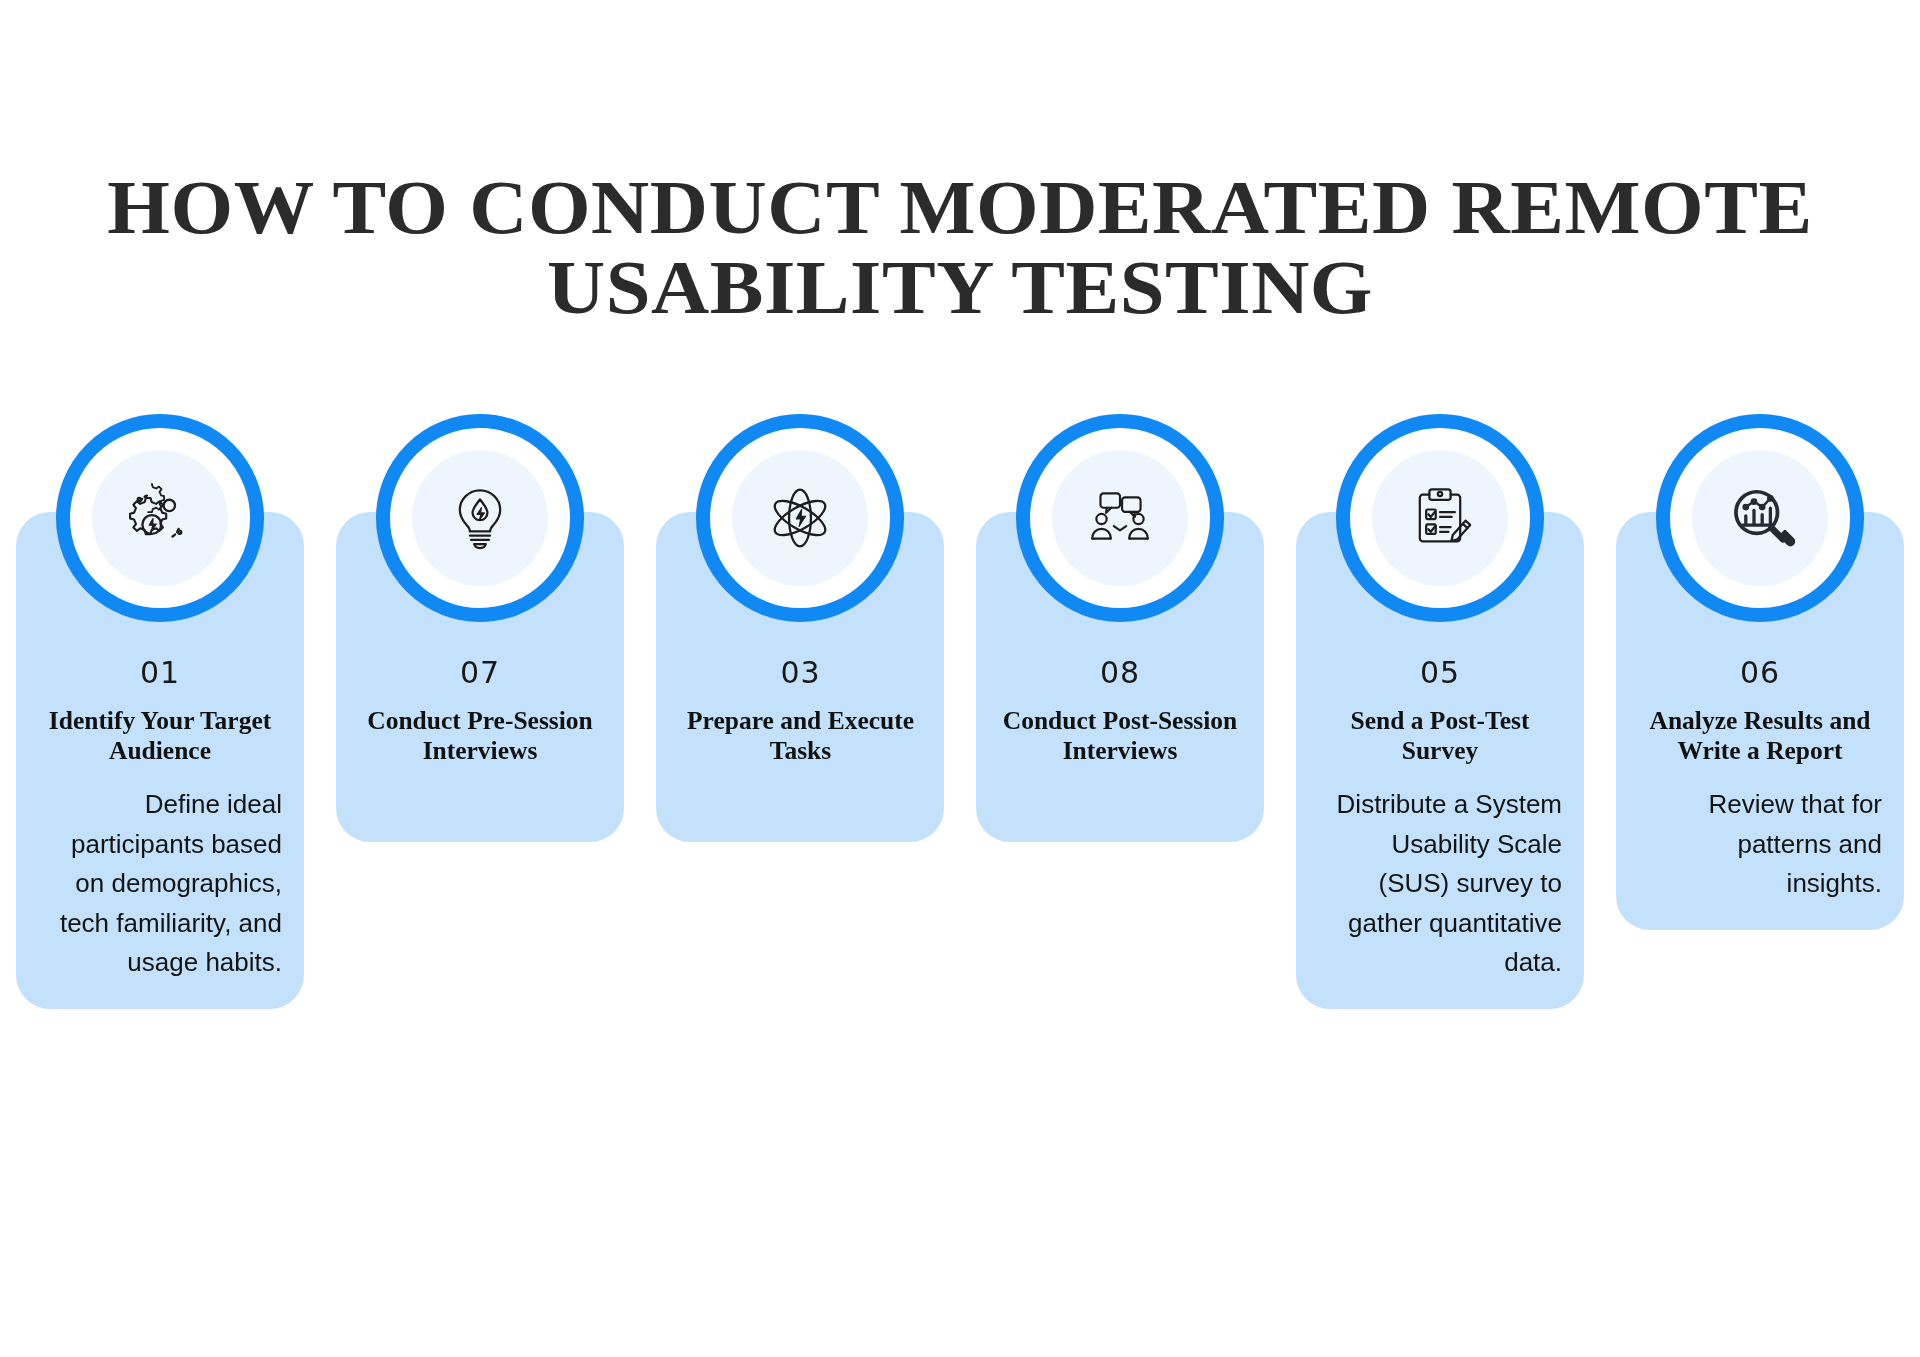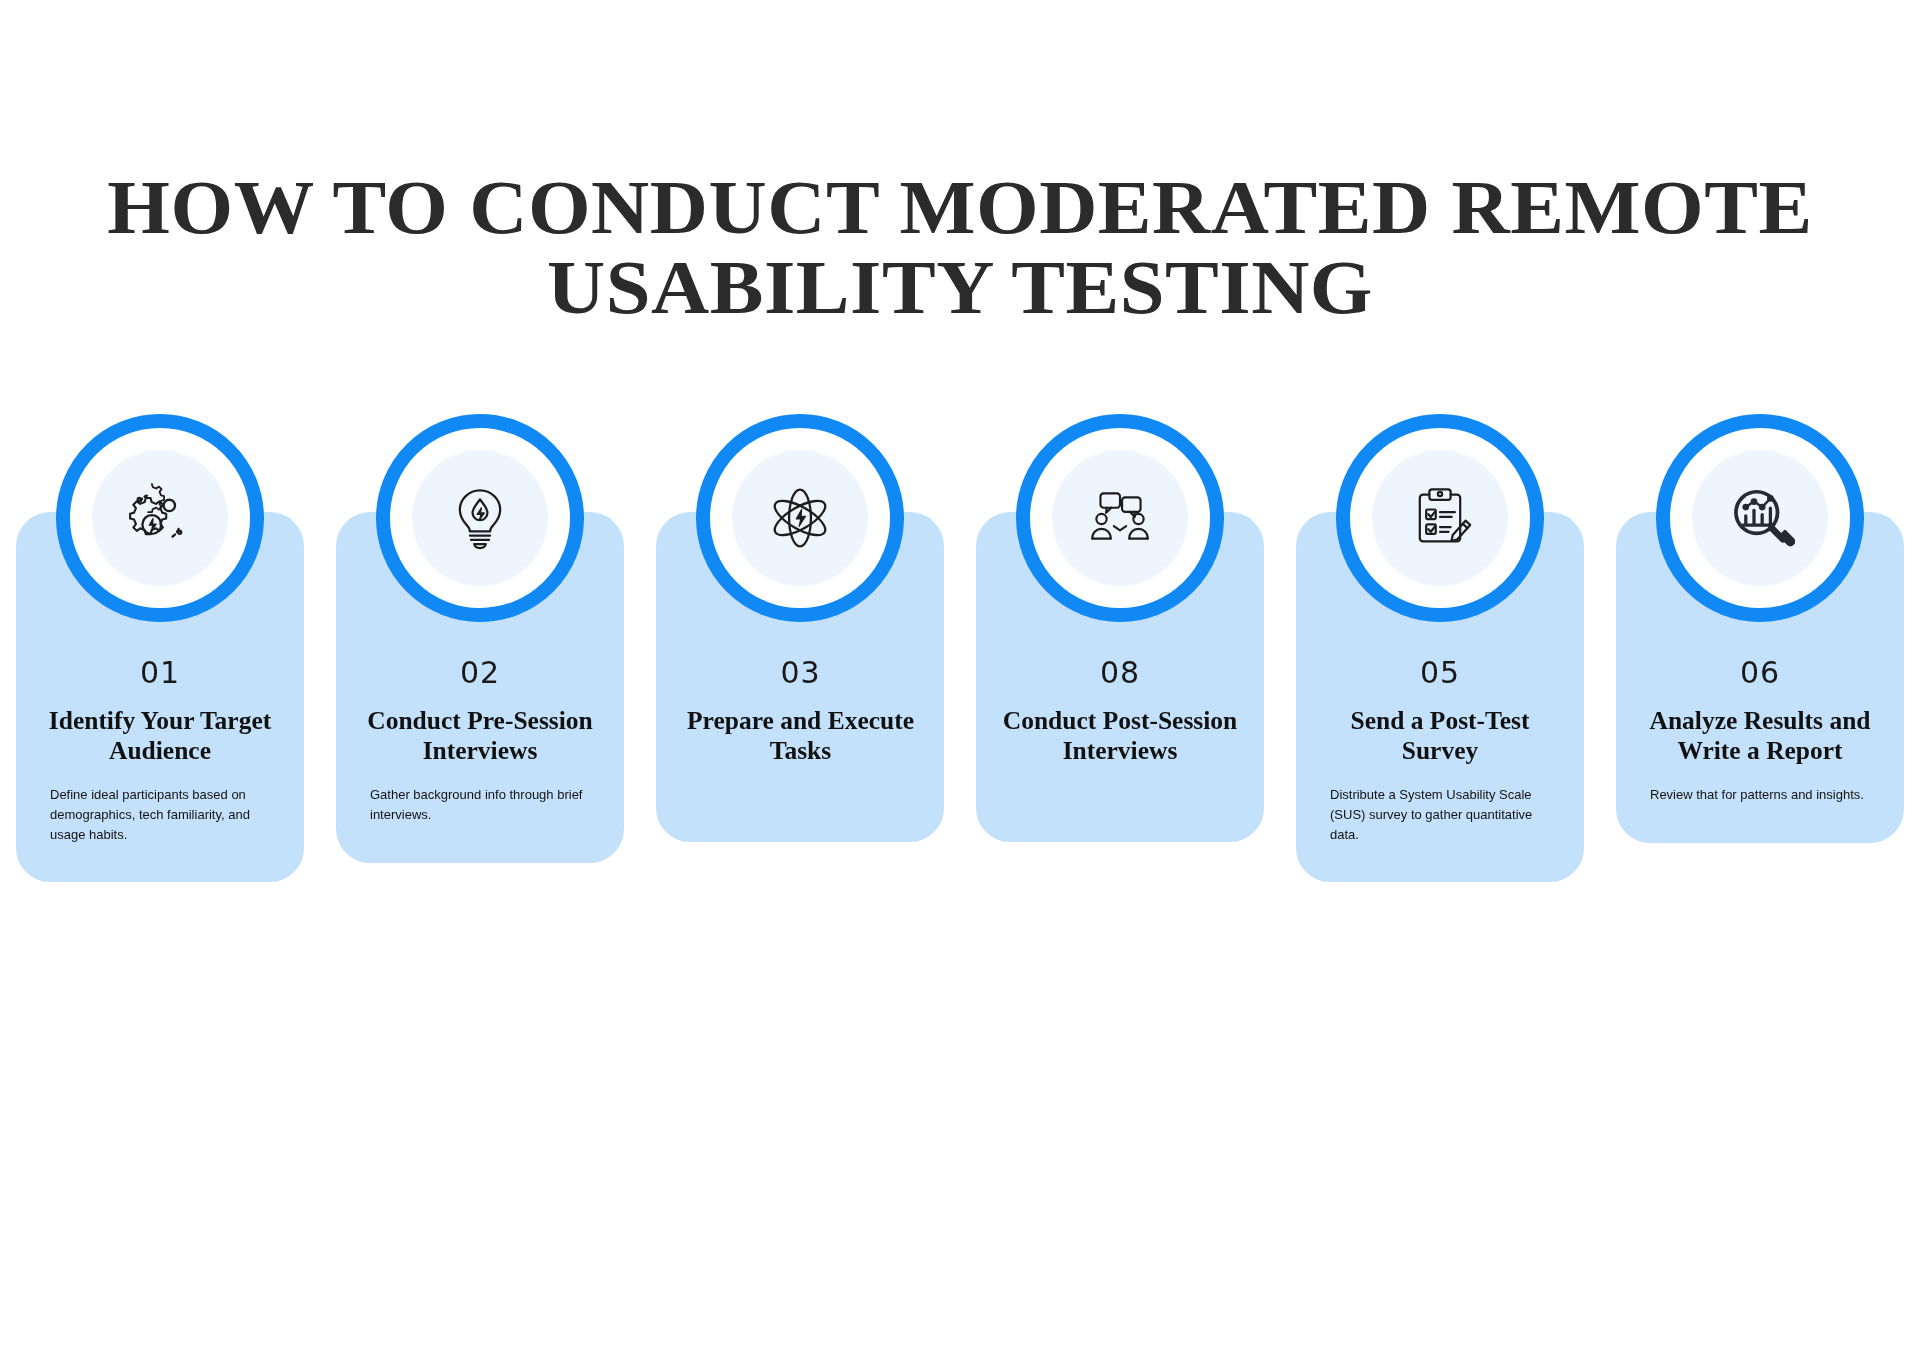--- a/index.html
+++ b/index.html
@@ -116,26 +116,26 @@
     font-family: "Liberation Serif", "DejaVu Serif", serif;
     font-weight: bold;
     font-size: 25px;
     line-height: 1.18;
     color: #111111;
     margin: 0 0 20px 0;
     transform: scaleX(1.02);
   }
 
   .step-desc {
-    text-align: left;
+    text-align: right;
     font-family: "Liberation Sans", sans-serif;
-    font-size: 13px;
+    font-size: 26px;
     line-height: 1.52;
     color: #141414;
-    margin: 12px;
+    margin: 0;
   }
 
   
   .step.s1 .card { min-height: 330px; }
   .step.s2 .card { min-height: 330px; }
   .step.s3 .card { min-height: 330px; padding-left: 23px; }
   .step.s4 .card { min-height: 330px; }
   .step.s5 .card { min-height: 330px; }
   .step.s6 .card { min-height: 330px; }
 
@@ -194,23 +194,22 @@
                 <path d="M32 6 C21.5 6 13 14.2 13 24.3 c0 6.4 3.4 11 6.4 14.2 1.9 2 3.1 3.6 3.1 6.1 h19 c0-2.5 1.2-4.1 3.1-6.1 3-3.2 6.4-7.8 6.4-14.2C51 14.2 42.5 6 32 6z"></path>
                 <path d="M32 14.5 c-2.8 3.8-7 8.4-7 12.6 a7 7 0 0 0 14 0 c0-4.2-4.2-8.8-7-12.6z"></path>
                 <path d="M33.4 22.2 l-4.2 6.4 3.6 0 -1.4 5.4 4.8-6.8 -3.6 0z" fill="#1d1d1d" stroke-width="1"></path>
                 <path d="M22.5 48.5 h19"></path>
                 <path d="M23.5 52.5 h17"></path>
                 <path d="M26.5 56.5 h11 c-0.6 2.4-2.8 3.8-5.5 3.8 s-4.9-1.4-5.5-3.8z"></path>
               </svg>
             </span>
           </div>
         </div>
-        <div class="num">02</div>
+        <div class="num">07</div>
         <div class="step-title">Conduct Pre-Session Interviews</div>
-        <p class="step-desc">Gather background info through brief interviews.</p>
       </div>
     </div>
 
     <div class="step s3">
       <div class="card">
         <div class="badge">
           <div class="badge-inner">
             <span>
               <svg width="70" height="70" viewBox="0 0 64 64" fill="none" stroke="#1d1d1d" stroke-width="2.1" stroke-linecap="round" stroke-linejoin="round">
                 <ellipse cx="32" cy="32" rx="10" ry="26" transform="rotate(60 32 32)"></ellipse>

